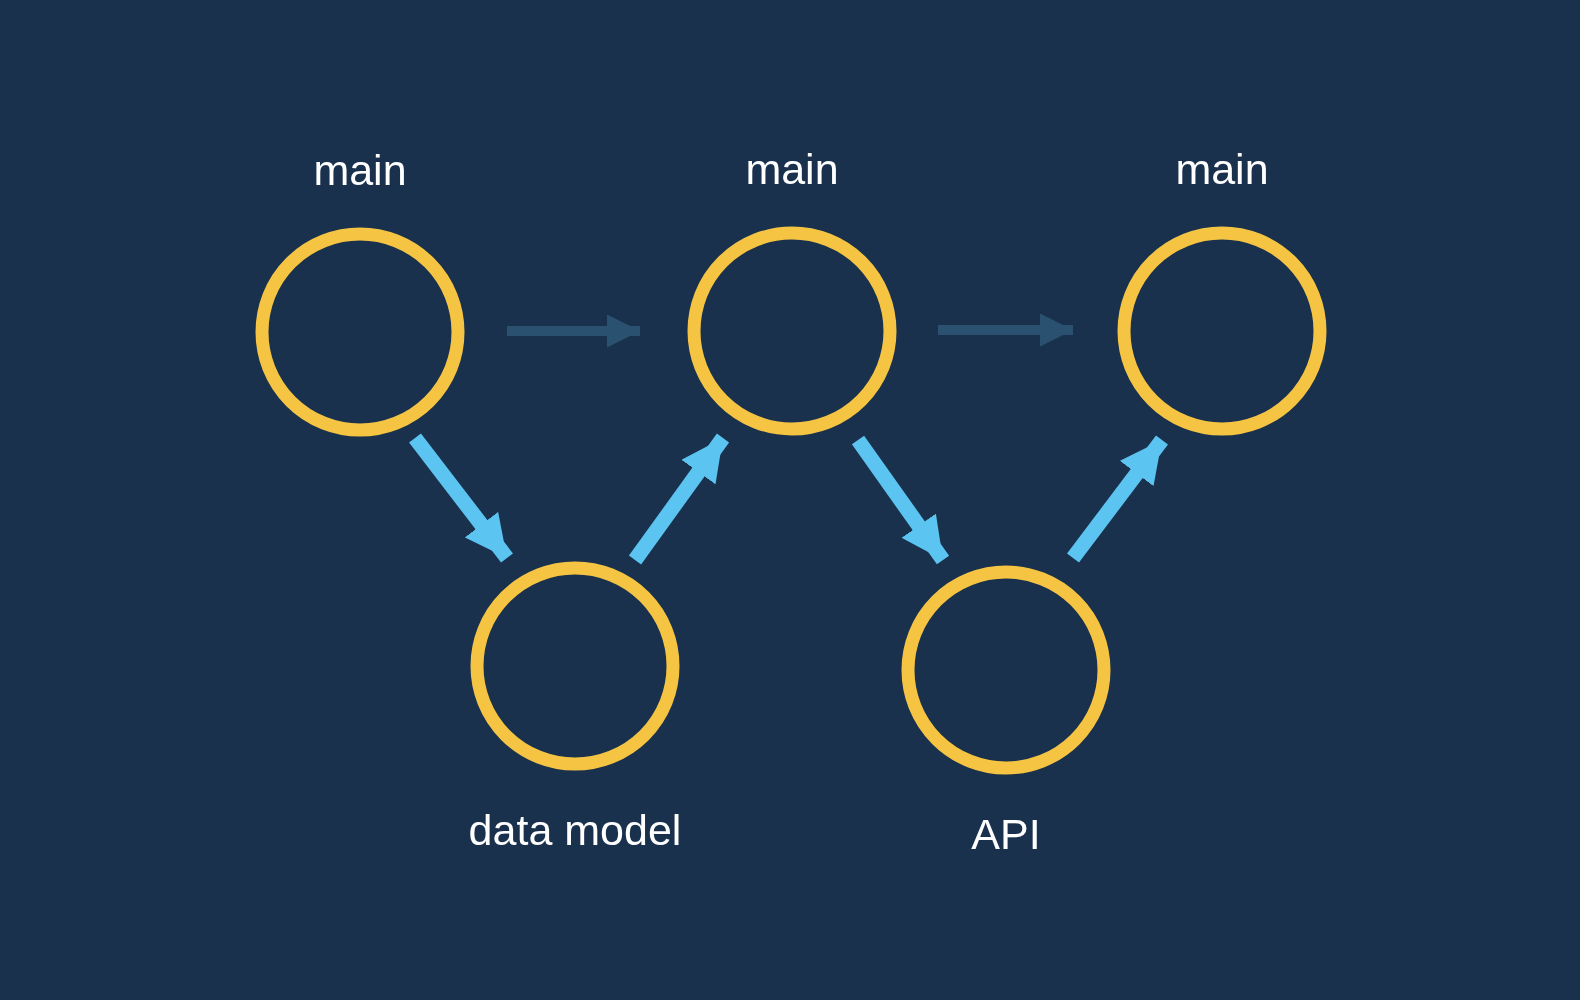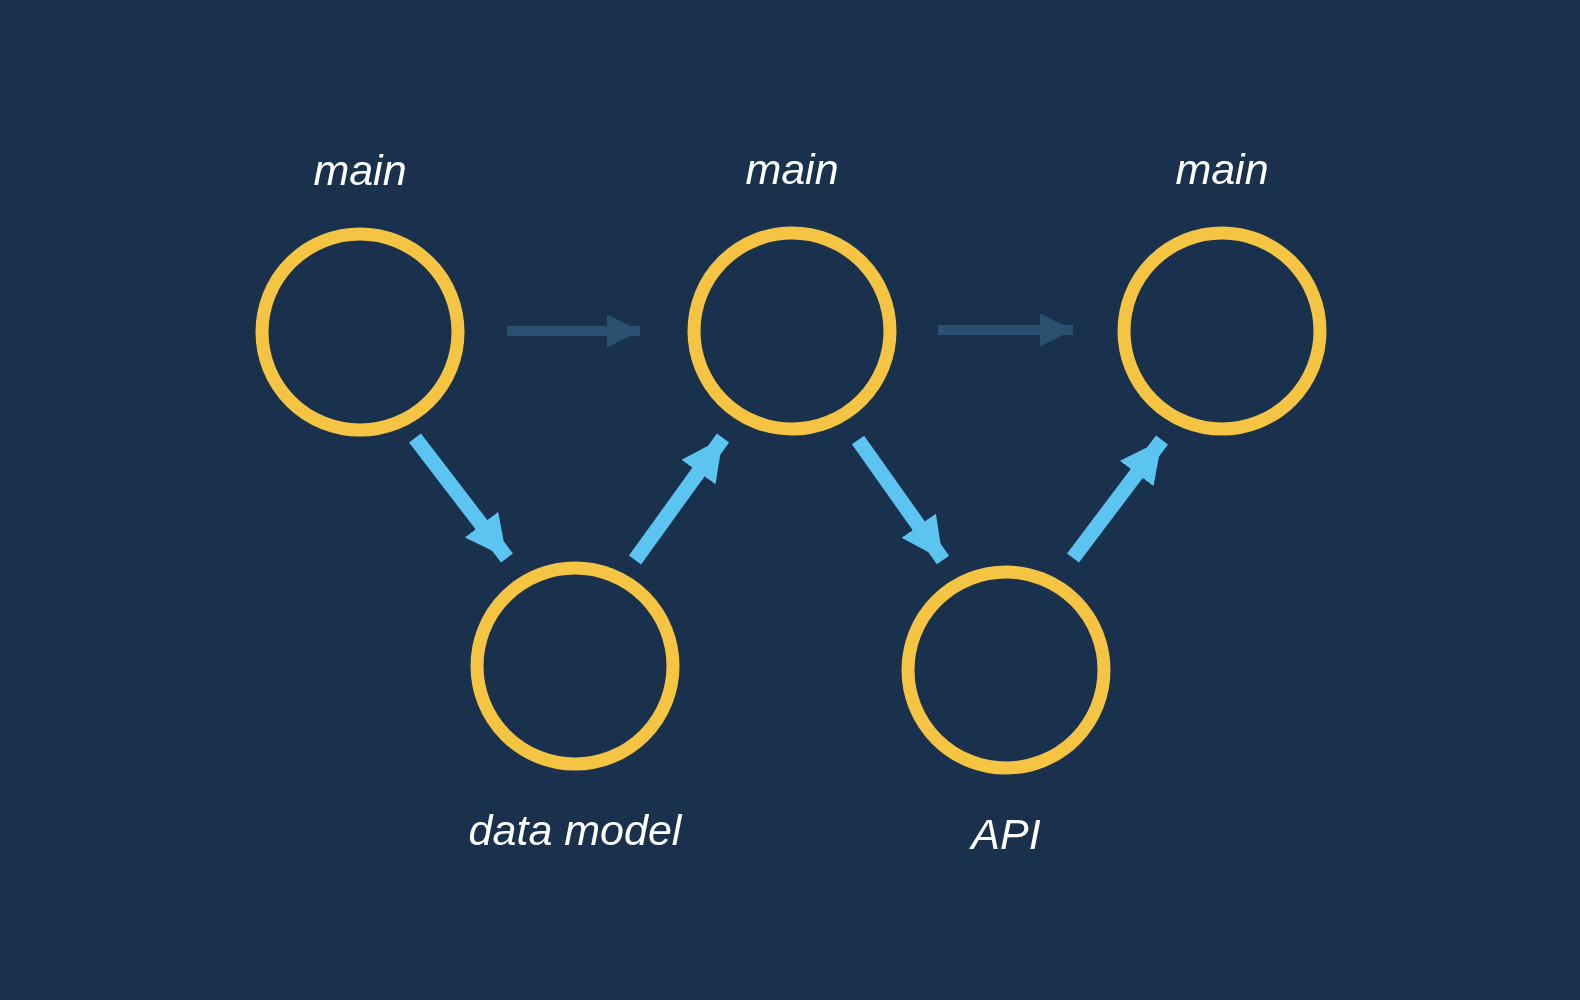--- a/index.html
+++ b/index.html
@@ -8,21 +8,20 @@
     width: 1580px;
     height: 1000px;
     overflow: hidden;
     background: var(--bg, #19314D);
     font-family: "Liberation Sans", "DejaVu Sans", sans-serif;
   }
   .stage {
     position: relative;
     width: 1580px;
     height: 1000px;
-    font-style: italic;
   }
   svg.diagram {
     display: block;
     width: 1580px;
     height: 1000px;
   }
   .node-circle {
     fill: none;
     stroke: var(--node-ring, #F5C443);
   }

